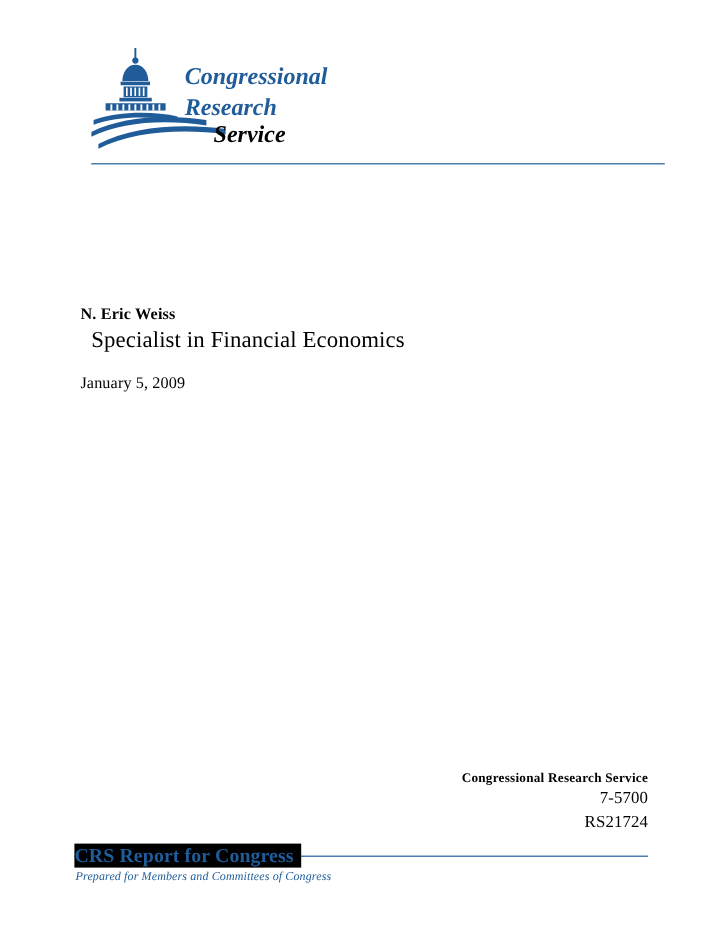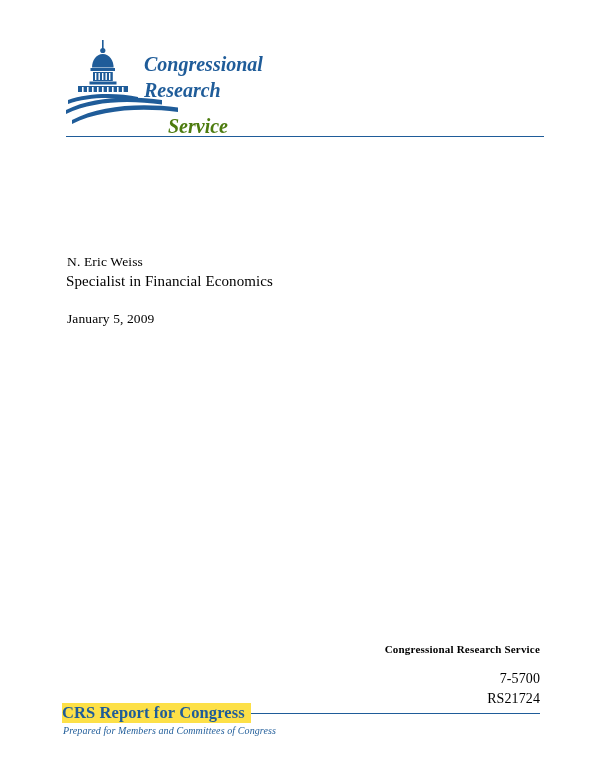--- a/index.html
+++ b/index.html
@@ -19,21 +19,21 @@
   .page {
     position: absolute;
     inset: 0;
     width: 600px;
     height: 777px;
   }
 
   
   .masthead {
     position: absolute;
-    left: 66px;
+    left: 76px;
     top: 34px;
     width: 478px;
     height: 110px;
   }
   .logo-wrap {
     position: absolute;
     left: 0;
     top: 0;
     width: 215px;
     height: 110px;
@@ -62,28 +62,28 @@
     letter-spacing: 0.1px;
     color: #000;
   }
 
   
   .author {
     position: absolute;
     left: 67px;
     top: 254px;
     font-size: 13.5px;
-    font-weight: normal;
+    font-weight: bold;
     letter-spacing: 0.15px;
   }
   .author-title {
     position: absolute;
-    left: 66px;
+    left: 76px;
     top: 273px;
-    font-size: 15px;
+    font-size: 19px;
     letter-spacing: 0.1px;
   }
   .doc-date {
     position: absolute;
     left: 67px;
     top: 311px;
     font-size: 13.5px;
     letter-spacing: 0.1px;
     text-align: right;
   }
@@ -93,21 +93,21 @@
     position: absolute;
     right: 60px;
     top: 643px;
     width: 260px;
     text-align: right;
   }
   .footer-org {
     font-size: 11px;
     font-weight: bold;
     letter-spacing: 0.2px;
-    margin-bottom: 14px;
+    margin-bottom: 1px;
   }
   .footer-line {
     font-size: 14px;
     line-height: 1.45;
     letter-spacing: 0.1px;
   }
 
   
   .bottom-rule {
     position: absolute;
@@ -117,21 +117,21 @@
     height: 0;
     border-top: 1.4px solid #1F5C99;
   }
   .crs-report {
     position: absolute;
     left: 62px;
     top: 703px;
     font-size: 16.5px;
     font-weight: bold;
     color: #1F5C99;
-    background: #fde047;
+    background: #000000;
     padding-right: 6px;
     letter-spacing: 0.1px;
   }
   .crs-sub {
     position: absolute;
     left: 63px;
     top: 725px;
     font-size: 10px;
     font-style: italic;
     color: #1F5C99;
@@ -178,21 +178,21 @@
           <path d="M2 66 C22 58.5 52 58.5 72 63 L72 67 C50 62.5 22 62.5 2 70 Z"></path>
           <path d="M0 76 C26 63 62 61 96 66 L96 70.5 C60 65.5 26 67.5 0 80 Z"></path>
           <path d="M6 86 C34 71 76 68.5 112 73.5 L112 78 C76 73 34 75.5 6 90 Z"></path>
         </g>
       </svg>
     </div>
 
     <div style="position:absolute; left:78px; top:20px; width:140px;">
       <div style="font-family:'Liberation Serif', serif; font-style:italic; font-weight:bold; font-size:20px; color:#1F5C99; line-height:1.0;">Congressional</div>
       <div style="font-family:'Liberation Serif', serif; font-style:italic; font-weight:bold; font-size:20px; color:#1F5C99; line-height:1.0; margin-top:6px; ">Research</div>
-      <div style="font-family:'Liberation Serif', serif; font-style:italic; font-weight:bold; font-size:20px; color:#4d7c0f; line-height:1.0; margin-top:16px; margin-left:24px;">Service</div>
+      <div style="font-family:'Liberation Serif', serif; font-style:italic; font-weight:bold; font-size:20px; color:#000000; line-height:1.0; margin-top:2px; margin-left:24px;">Service</div>
     </div>
 
     <div class="masthead-rule"></div>
   </div>
 
 
   <div class="author">N. Eric Weiss</div>
   <div class="author-title">Specialist in Financial Economics</div>
   <div class="doc-date">January 5, 2009</div>
 

